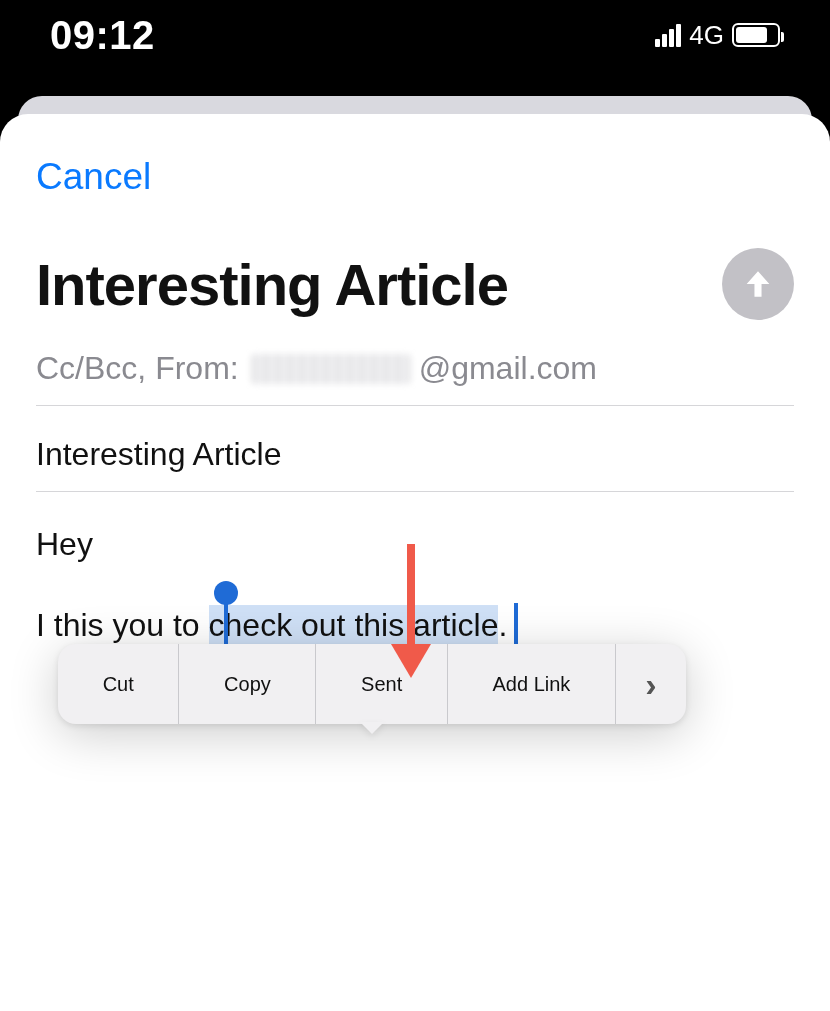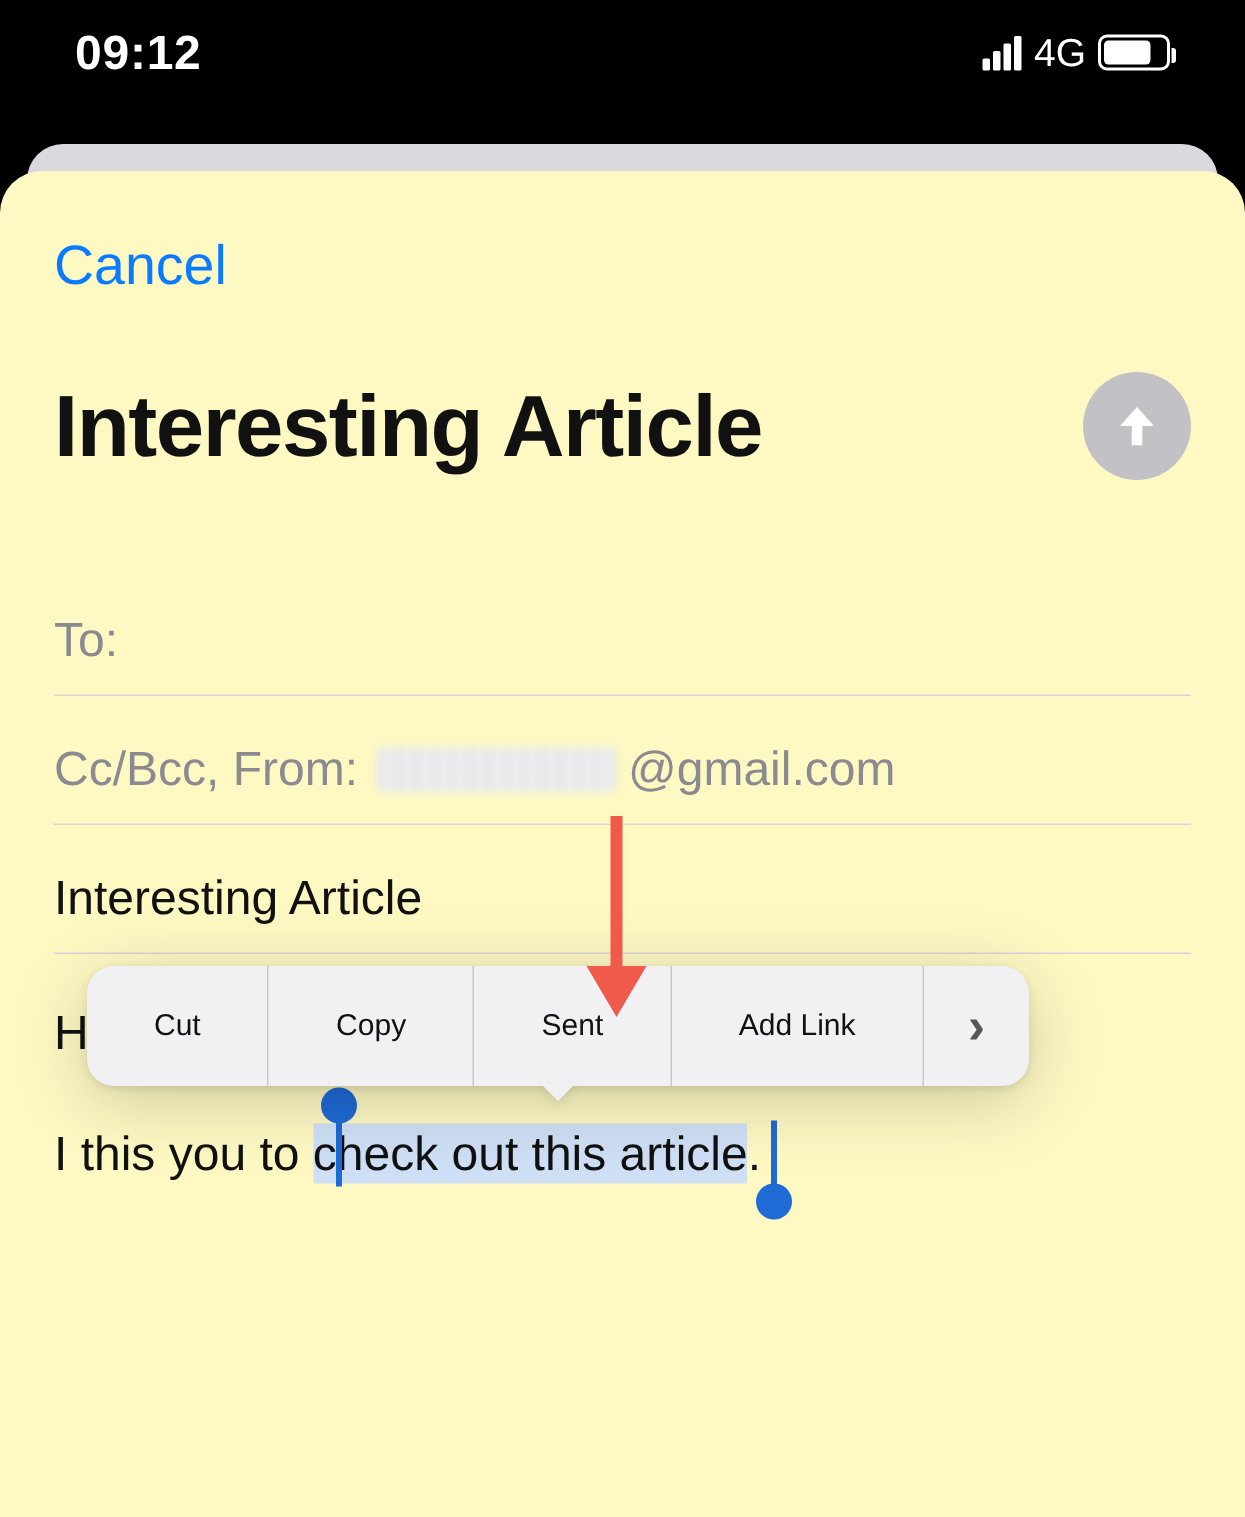--- a/index.html
+++ b/index.html
@@ -6,21 +6,21 @@
     html, body { width: 830px; height: 1011px; background: #000; overflow: hidden; }
 
     .status-bar {
       height: 70px;
       display: flex;
       justify-content: space-between;
       align-items: center;
       padding: 0 50px;
       color: #fff;
     }
-    .status-time { font-size: 32px; font-weight: 600; letter-spacing: 0.5px; }
+    .status-time { font-size: 40px; font-weight: 600; letter-spacing: 0.5px; }
     .status-right { display: flex; align-items: center; gap: 8px; }
     .signal-bars { display: flex; align-items: flex-end; gap: 2px; }
     .signal-bars span { width: 5px; background: #fff; border-radius: 1px; display: inline-block; }
     .signal-bars .b1 { height: 8px; }
     .signal-bars .b2 { height: 13px; }
     .signal-bars .b3 { height: 18px; }
     .signal-bars .b4 { height: 23px; }
     .net-label { font-size: 26px; font-weight: 500; }
     .battery {
       width: 48px; height: 24px; border: 2px solid #fff; border-radius: 6px;
@@ -32,21 +32,21 @@
     }
     .battery-fill { height: 100%; background: #fff; border-radius: 3px; }
 
     .backdrop {
       position: absolute; left: 18px; right: 18px; top: 96px; height: 40px;
       background: #d9d9df; border-radius: 24px 24px 0 0;
     }
 
     .sheet {
       position: absolute; left: 0; right: 0; top: 114px; bottom: 0;
-      background: #fef9c3; border-radius: 28px 28px 0 0; padding: 0 36px;
+      background: #ffffff; border-radius: 28px 28px 0 0; padding: 0 36px;
     }
 
     .cancel { color: #0a7aff; font-size: 37px; font-weight: 400; padding-top: 42px; }
 
     .title-row { display: flex; align-items: center; justify-content: space-between; margin-top: 50px; }
     .title { font-size: 58px; font-weight: 800; letter-spacing: -1px; color: #111; }
     .send-btn {
       width: 72px; height: 72px; border-radius: 50%; background: #c2c1c6;
       display: flex; align-items: center; justify-content: center;
     }
@@ -140,24 +140,20 @@
 
   <div class="title-row">
     <div class="title">Interesting Article</div>
     <div class="send-btn">
       <svg viewBox="0 0 24 24">
         <path d="M12 3 L20 12 L14.5 12 L14.5 21 L9.5 21 L9.5 12 L4 12 Z" fill="#ffffff"></path>
       </svg>
     </div>
   </div>
 
-  <div class="field fields-top-margin">
-    <span class="label">To:</span>
-    <span class="value"></span>
-  </div>
 
   <div class="field">
     <span class="label">Cc/Bcc, From:</span>
     <span class="redacted"></span>
     <span class="email-tail">@gmail.com</span>
   </div>
 
   <div class="field">
     <span class="value">Interesting Article</span>
   </div>

